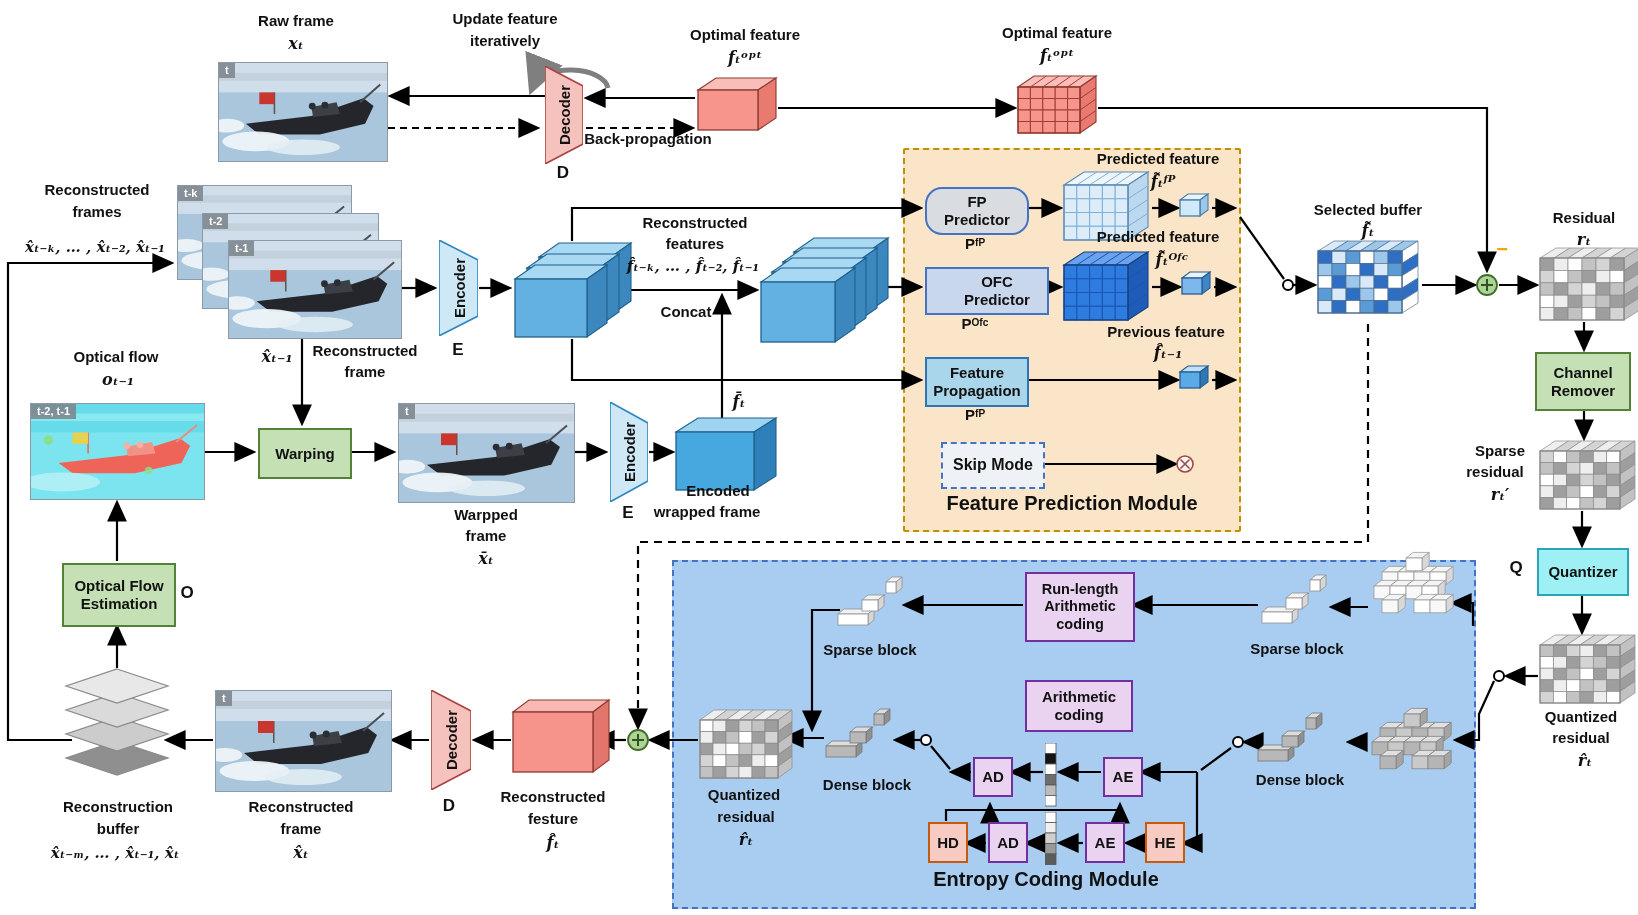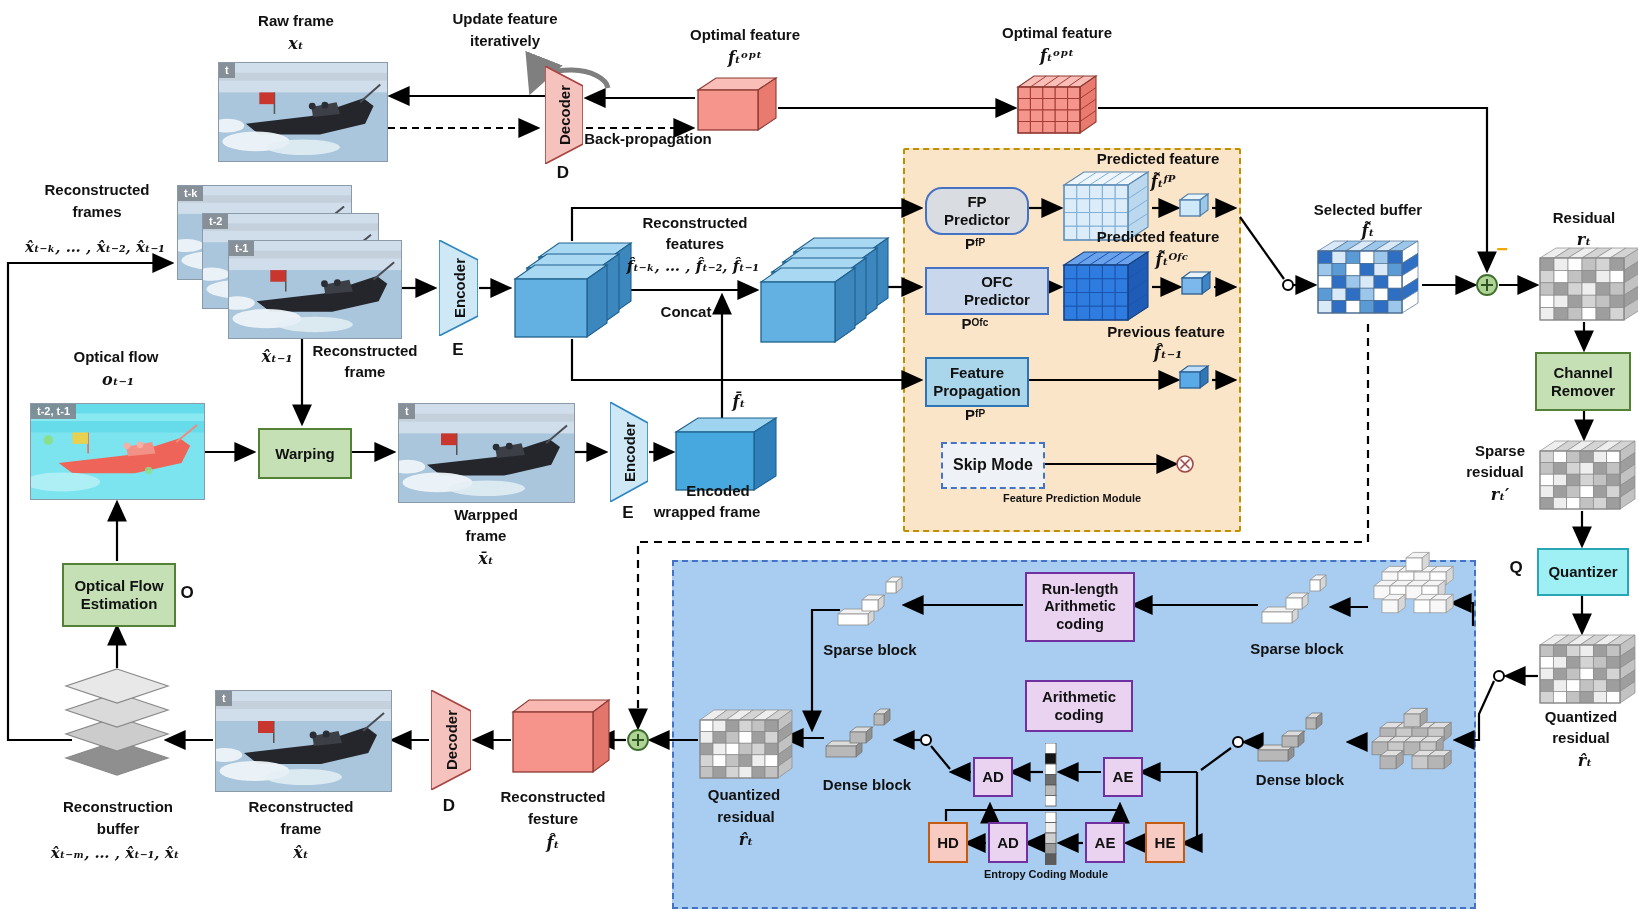--- a/index.html
+++ b/index.html
@@ -15,21 +15,21 @@
   .green{background:var(--green-fill,#c5e0b4);border-color:var(--green-border,#538135);}
   .grayblue{background:#d9dde2;border-color:#4472c4;}
   .bluishbox{background:#c9d7ec;border-color:#4472c4;padding-left:20px;}
   .lightblue{background:#a9d6ea;border-color:#2e75b6;}
   .skipbox{background:#eef1f5;border-color:#4472c4;border-style:dashed;}
   .purple{background:var(--purple-fill,#e9d3f1);border-color:var(--purple-border,#7030a0);}
   .salmon{background:var(--salmon-fill,#f8cbc2);border-color:var(--salmon-border,#c55a11);}
   .cyanbox{background:var(--quant-fill,#9ff0f5);border-color:#2aa5b8;justify-content:center;}
   .lbl{position:absolute;z-index:8;transform:translateX(-50%);font-weight:bold;
     font-size:15px;white-space:nowrap;color:#111;}
-  .title{font-size:11px;}
+  .title{font-size:20px;}
   .math{font-family:"DejaVu Serif","Liberation Serif",serif;font-style:italic;font-size:16px;}
   .minus{color:var(--minus,#f0a500);font-size:20px;}
   .sub{font-size:17px;}
   .photo{position:absolute;z-index:6;border:1px solid #8a9aa8;overflow:hidden;background:#aac6da;}
   .tag{position:absolute;z-index:9;background:rgba(125,132,140,.88);color:#fff;font-size:11px;
     font-weight:bold;padding:0 6px;line-height:15px;}
   .trap{position:absolute;z-index:7;}
   .trap-label{position:absolute;left:50%;top:50%;transform:translate(-50%,-50%) rotate(-90deg);
     font-weight:bold;font-size:15px;white-space:nowrap;color:#111;}
   .cube,.cluster,.bar,.bits,.buffer{position:absolute;z-index:6;}

